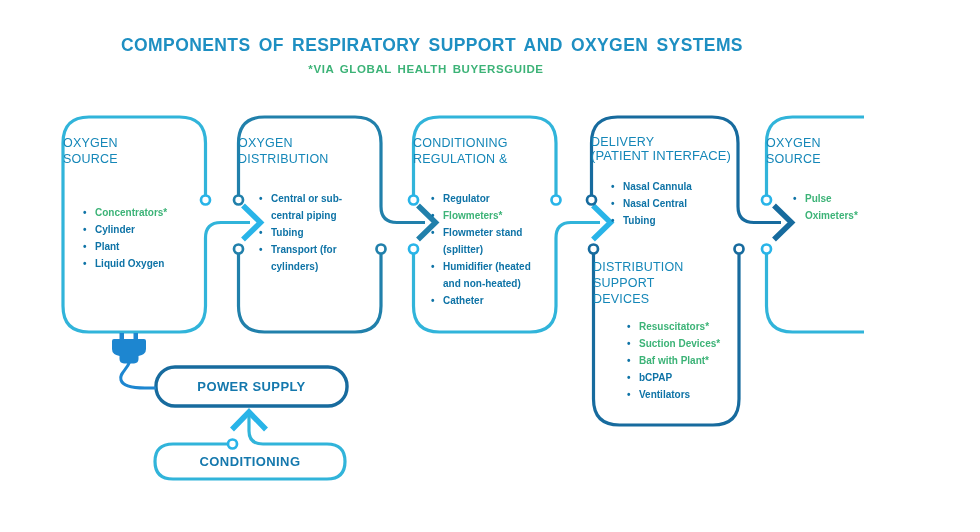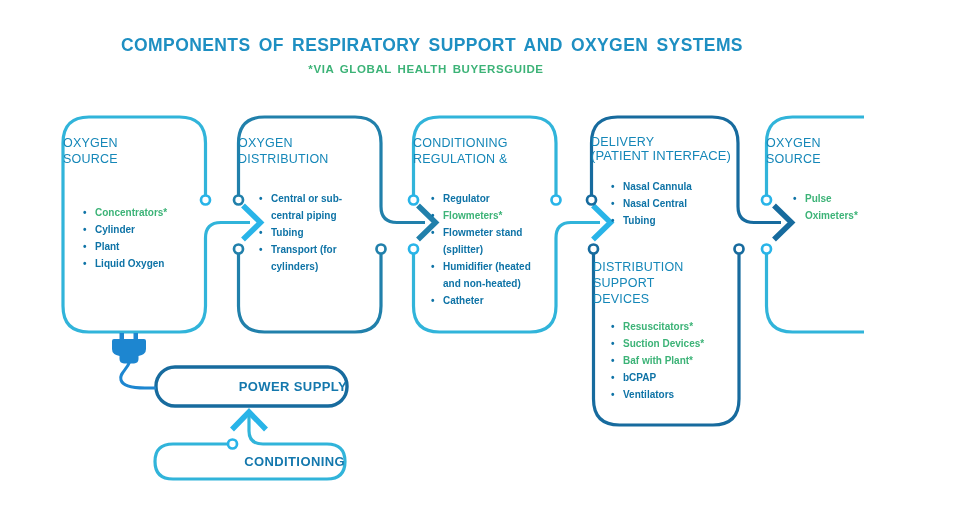--- a/index.html
+++ b/index.html
@@ -22,21 +22,21 @@
     color:var(--title-blue);letter-spacing:.4px;word-spacing:3px}
   .sub-title{left:0;right:12px;top:63px;text-align:center;font-size:11.5px;font-weight:bold;
     color:var(--green);letter-spacing:.6px;word-spacing:2px}
   .box-header{text-align:left;font-weight:normal;color:var(--header-teal);
     font-size:12.5px;line-height:16px;letter-spacing:.2px}
   .box-subheader{font-size:13px;line-height:12px;letter-spacing:.1px}
   ul.bullets{list-style:none;font-size:10px;font-weight:bold;line-height:17px;color:var(--text-blue)}
   ul.bullets li{position:relative;padding-left:13px}
   ul.bullets li::before{content:"\2022";position:absolute;left:1px;color:var(--text-blue)}
   ul.bullets li.green{color:var(--green)}
-  .small-box-label{text-align:right;font-size:13px;font-weight:bold;color:#1478ad;letter-spacing:.4px}
+  .small-box-label{text-align:center;font-size:13px;font-weight:bold;color:#1478ad;letter-spacing:.4px}
 </style>
 </head>
 <body>
 
 <div class="canvas">
 
   <svg class="svg-layer" viewBox="0 0 980 532">
     <g fill="none" stroke-width="3.2">
 
       <path stroke="var(--cyan)" d="M205.5,196 L205.5,143 Q205.5,117 179.5,117 L89,117 Q63,117 63,143 L63,306 Q63,332 89,332
@@ -140,21 +140,21 @@
       <li>Nasal Cannula</li>
       <li>Nasal Central</li>
       <li>Tubing</li>
     </ul>
 
   <div class="abs box-header" style="left:593px;width:146px;top:259px">
     <div>DISTRIBUTION</div>
     <div>SUPPORT</div>
     <div>DEVICES</div>
   </div>
-  <ul class="abs bullets" style="left:610px;width:126px;top:318px">
+  <ul class="abs bullets" style="left:626px;width:126px;top:318px">
       <li class="green">Resuscitators*</li>
       <li class="green">Suction Devices*</li>
       <li class="green">Baf with Plant*</li>
       <li>bCPAP</li>
       <li>Ventilators</li>
     </ul>
 
   <div class="abs box-header" style="left:766px;width:143px;top:135px">
     <div>OXYGEN</div>
     <div>SOURCE</div>

